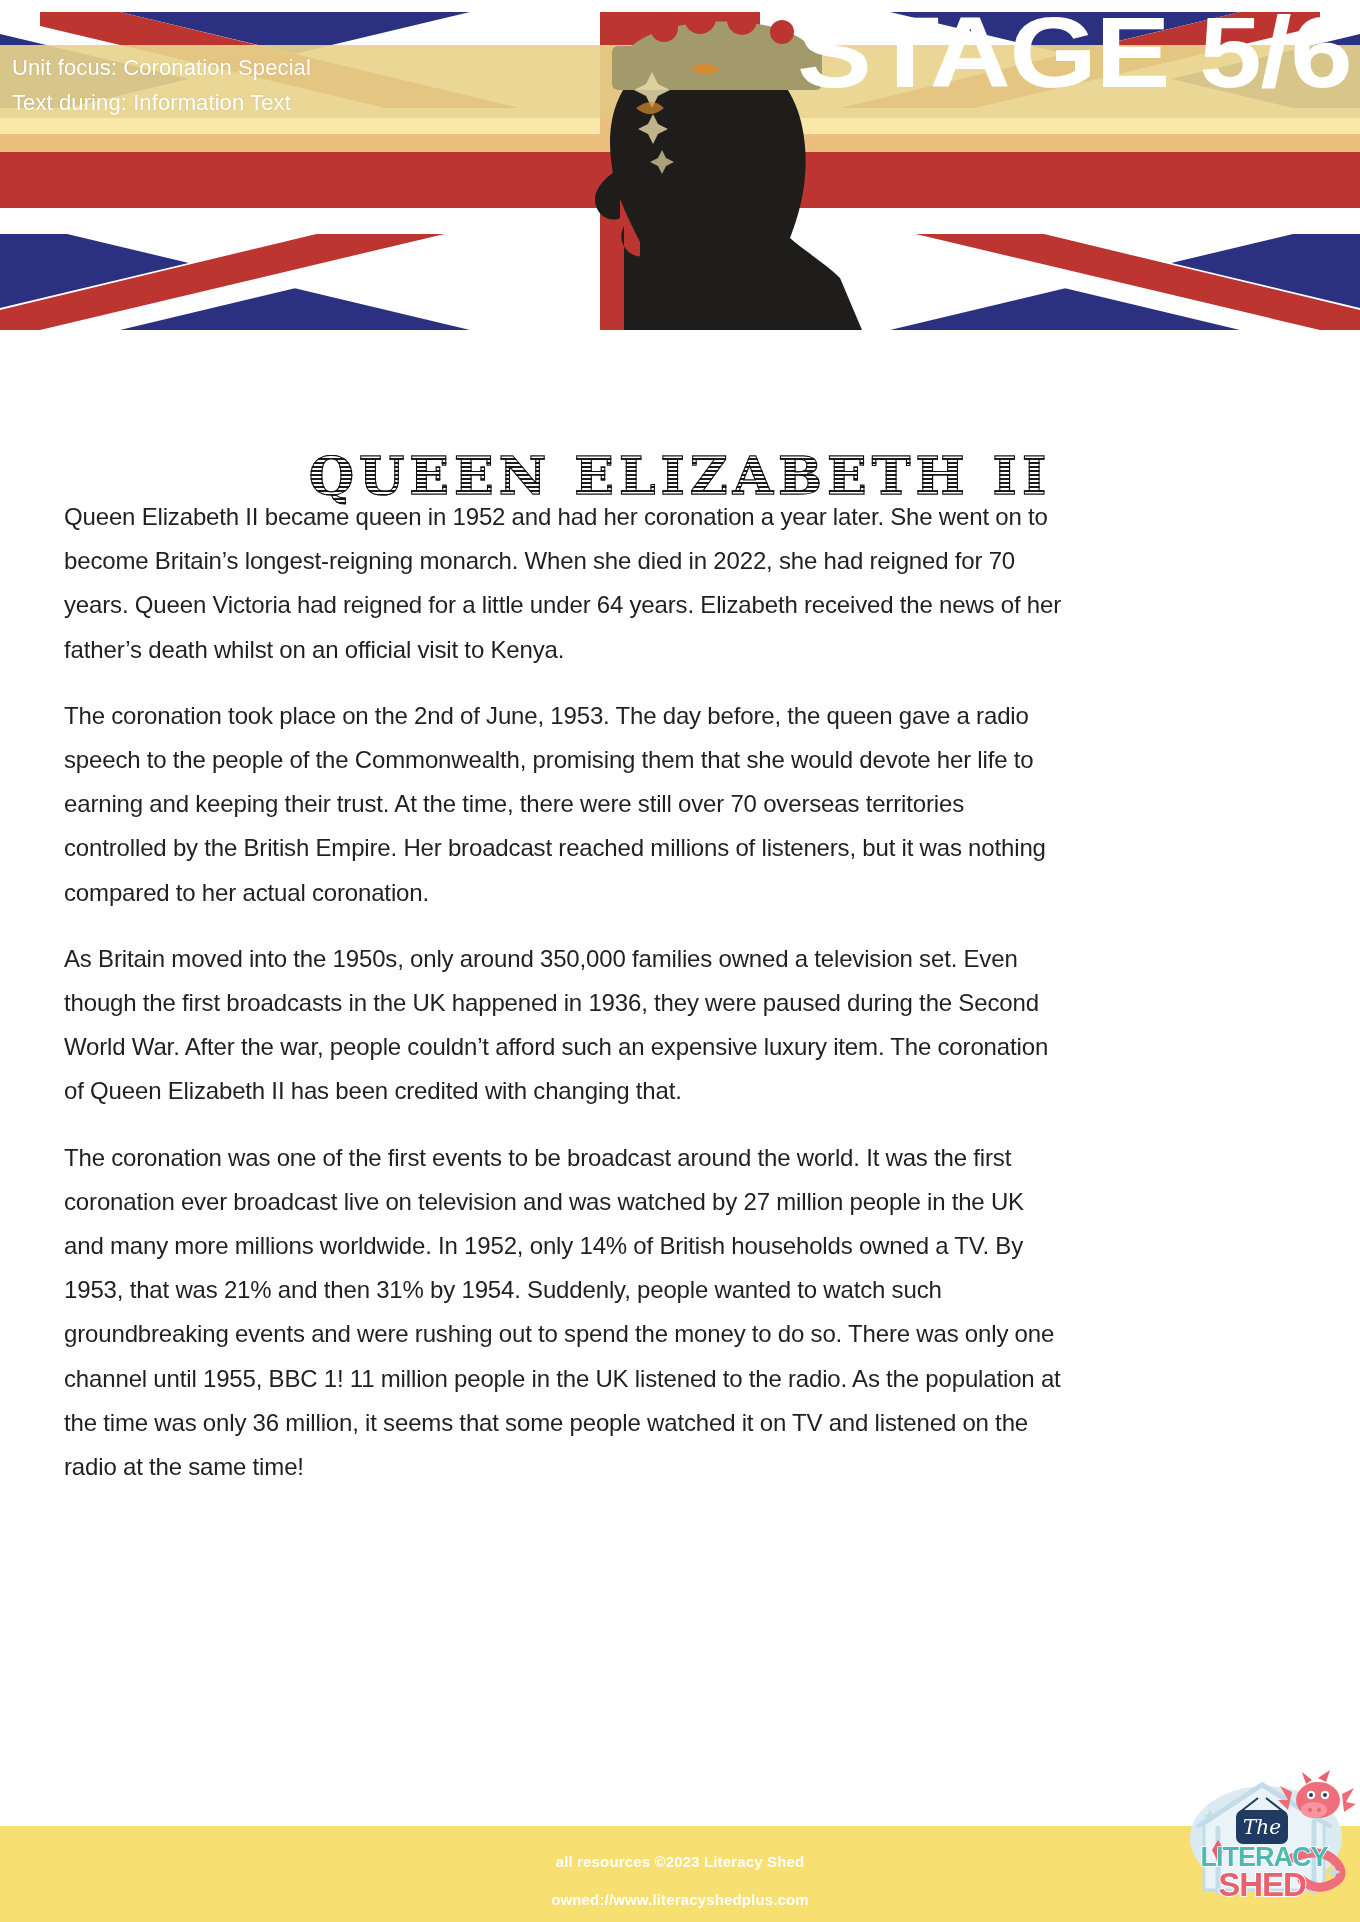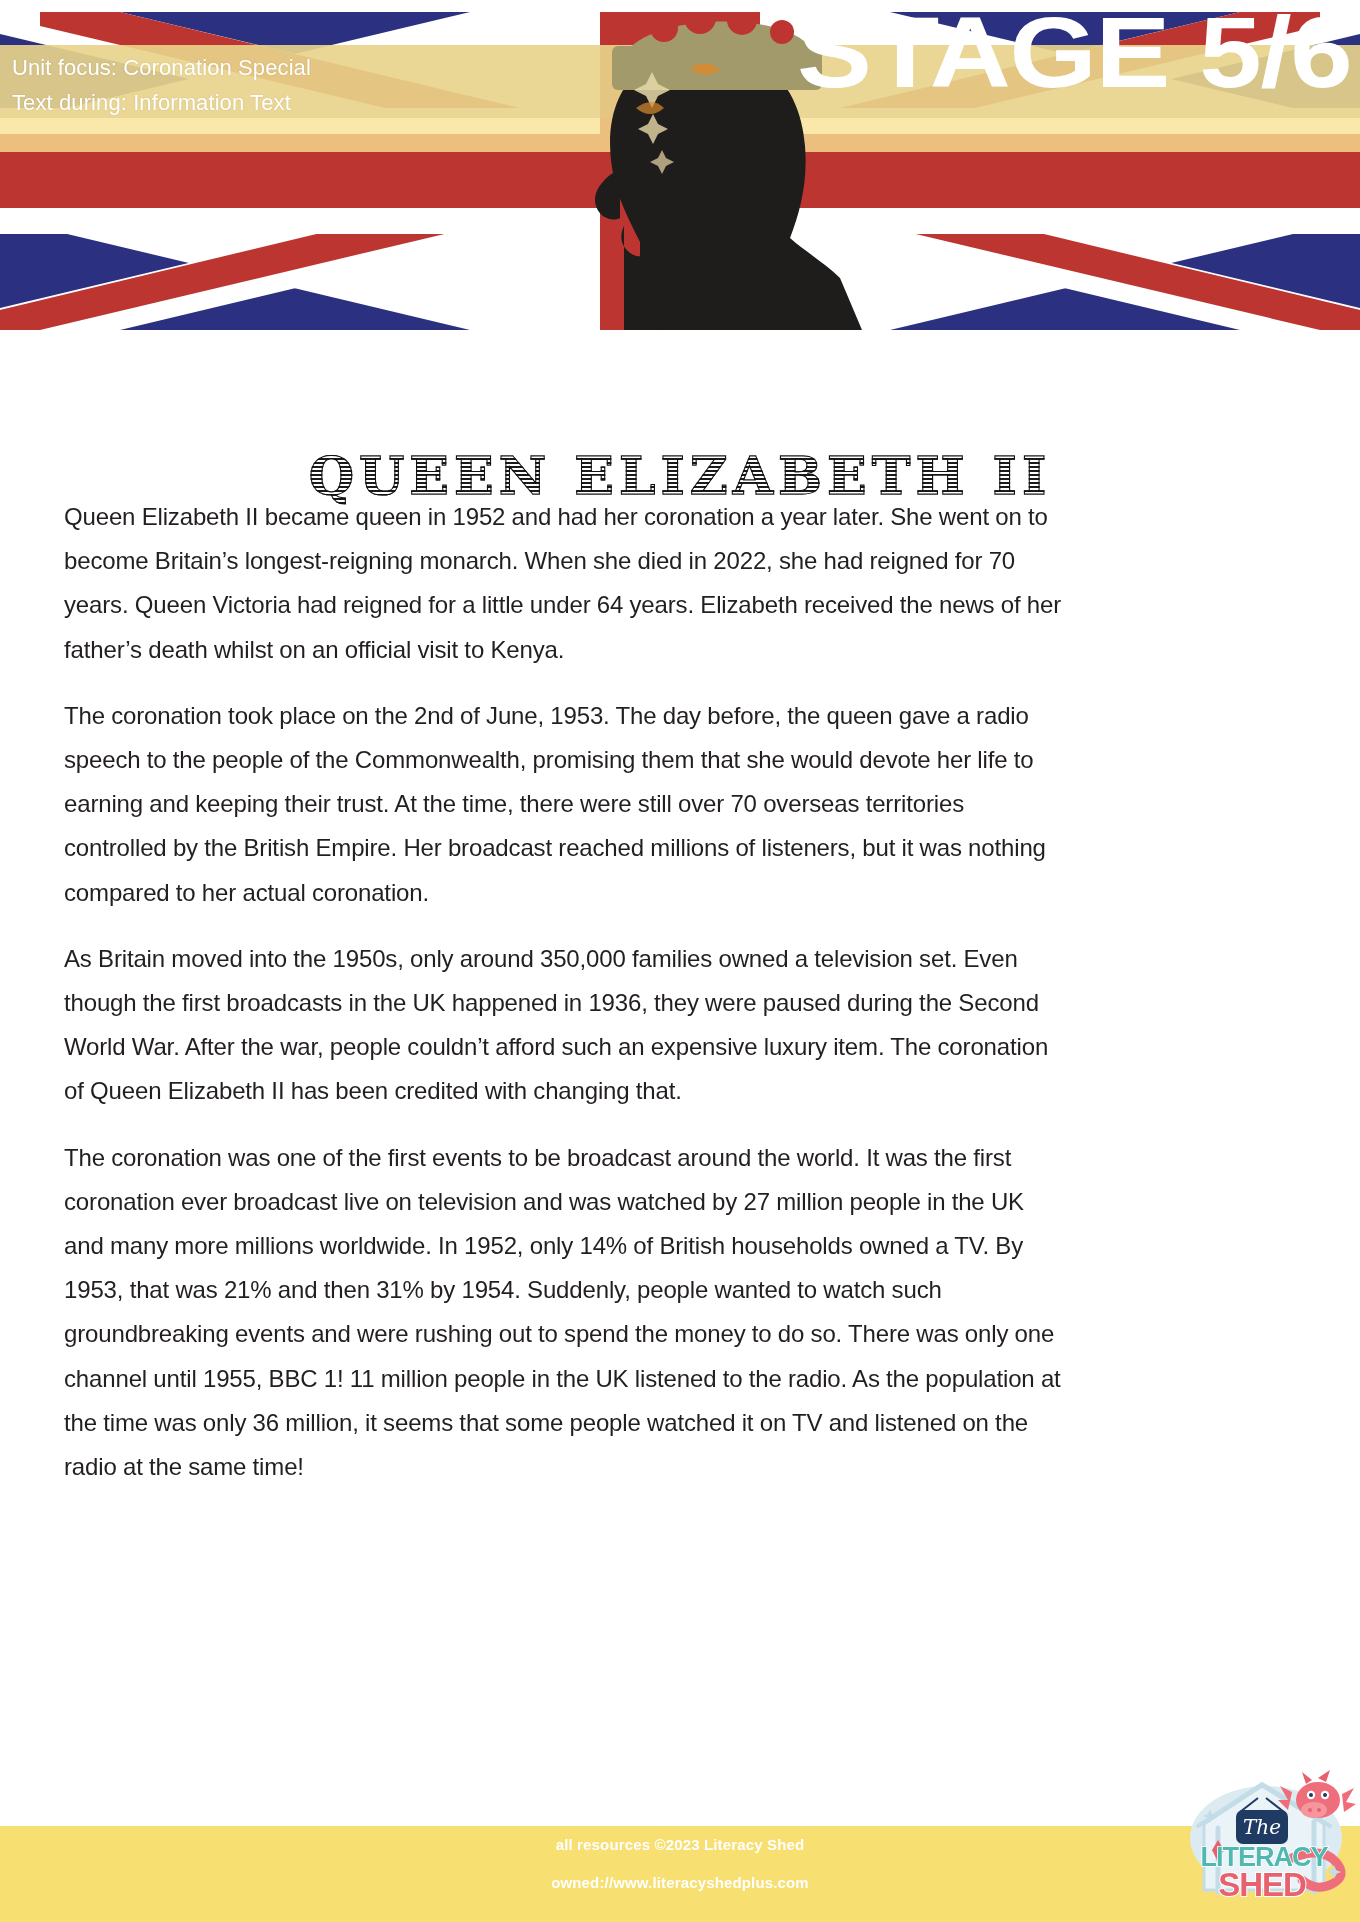--- a/index.html
+++ b/index.html
@@ -157,20 +157,21 @@
     height: 108px;
     background: #F8DF72;
     z-index: 4;
   }
   .footer-inner {
     position: absolute;
     left: 0;
     top: 0;
     width: 1360px;
     text-align: center;
+    padding-top: 17px;
   }
   .footer-line {
     font-family: "Liberation Sans", sans-serif;
     font-weight: bold;
     font-size: 15px;
     line-height: 38px;
     color: #ffffff;
     letter-spacing: .15px;
   }
 </style>

